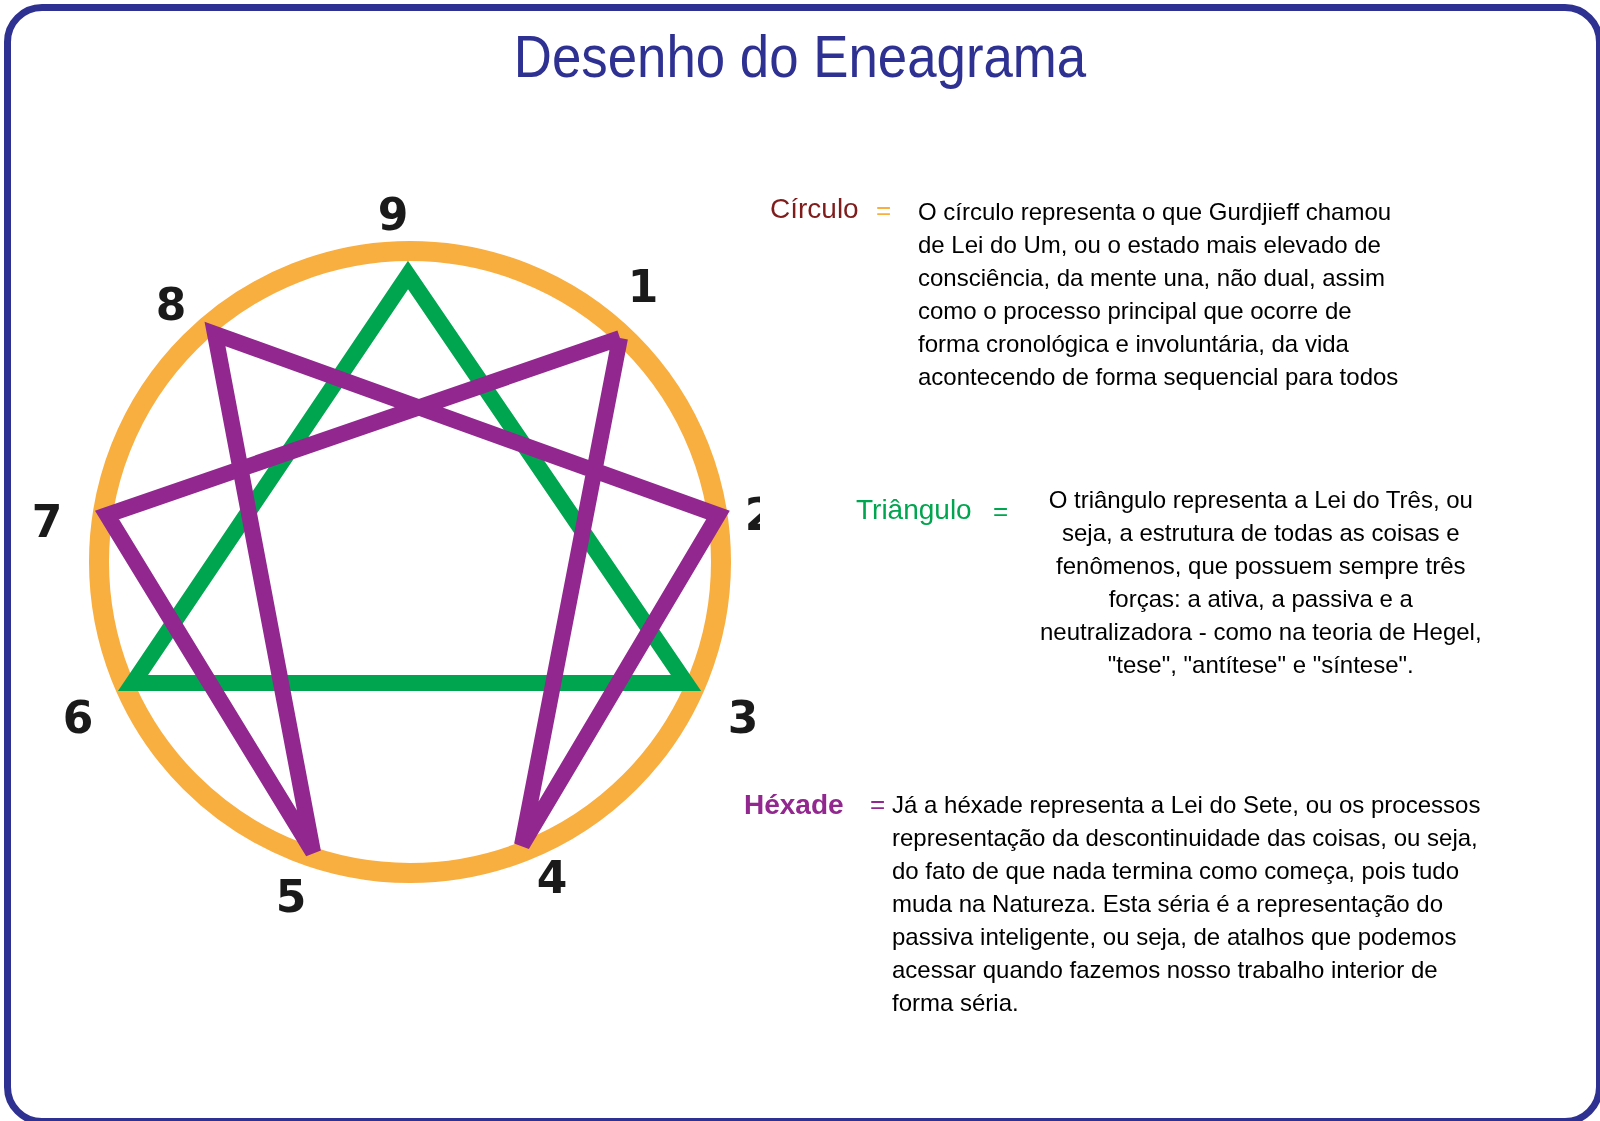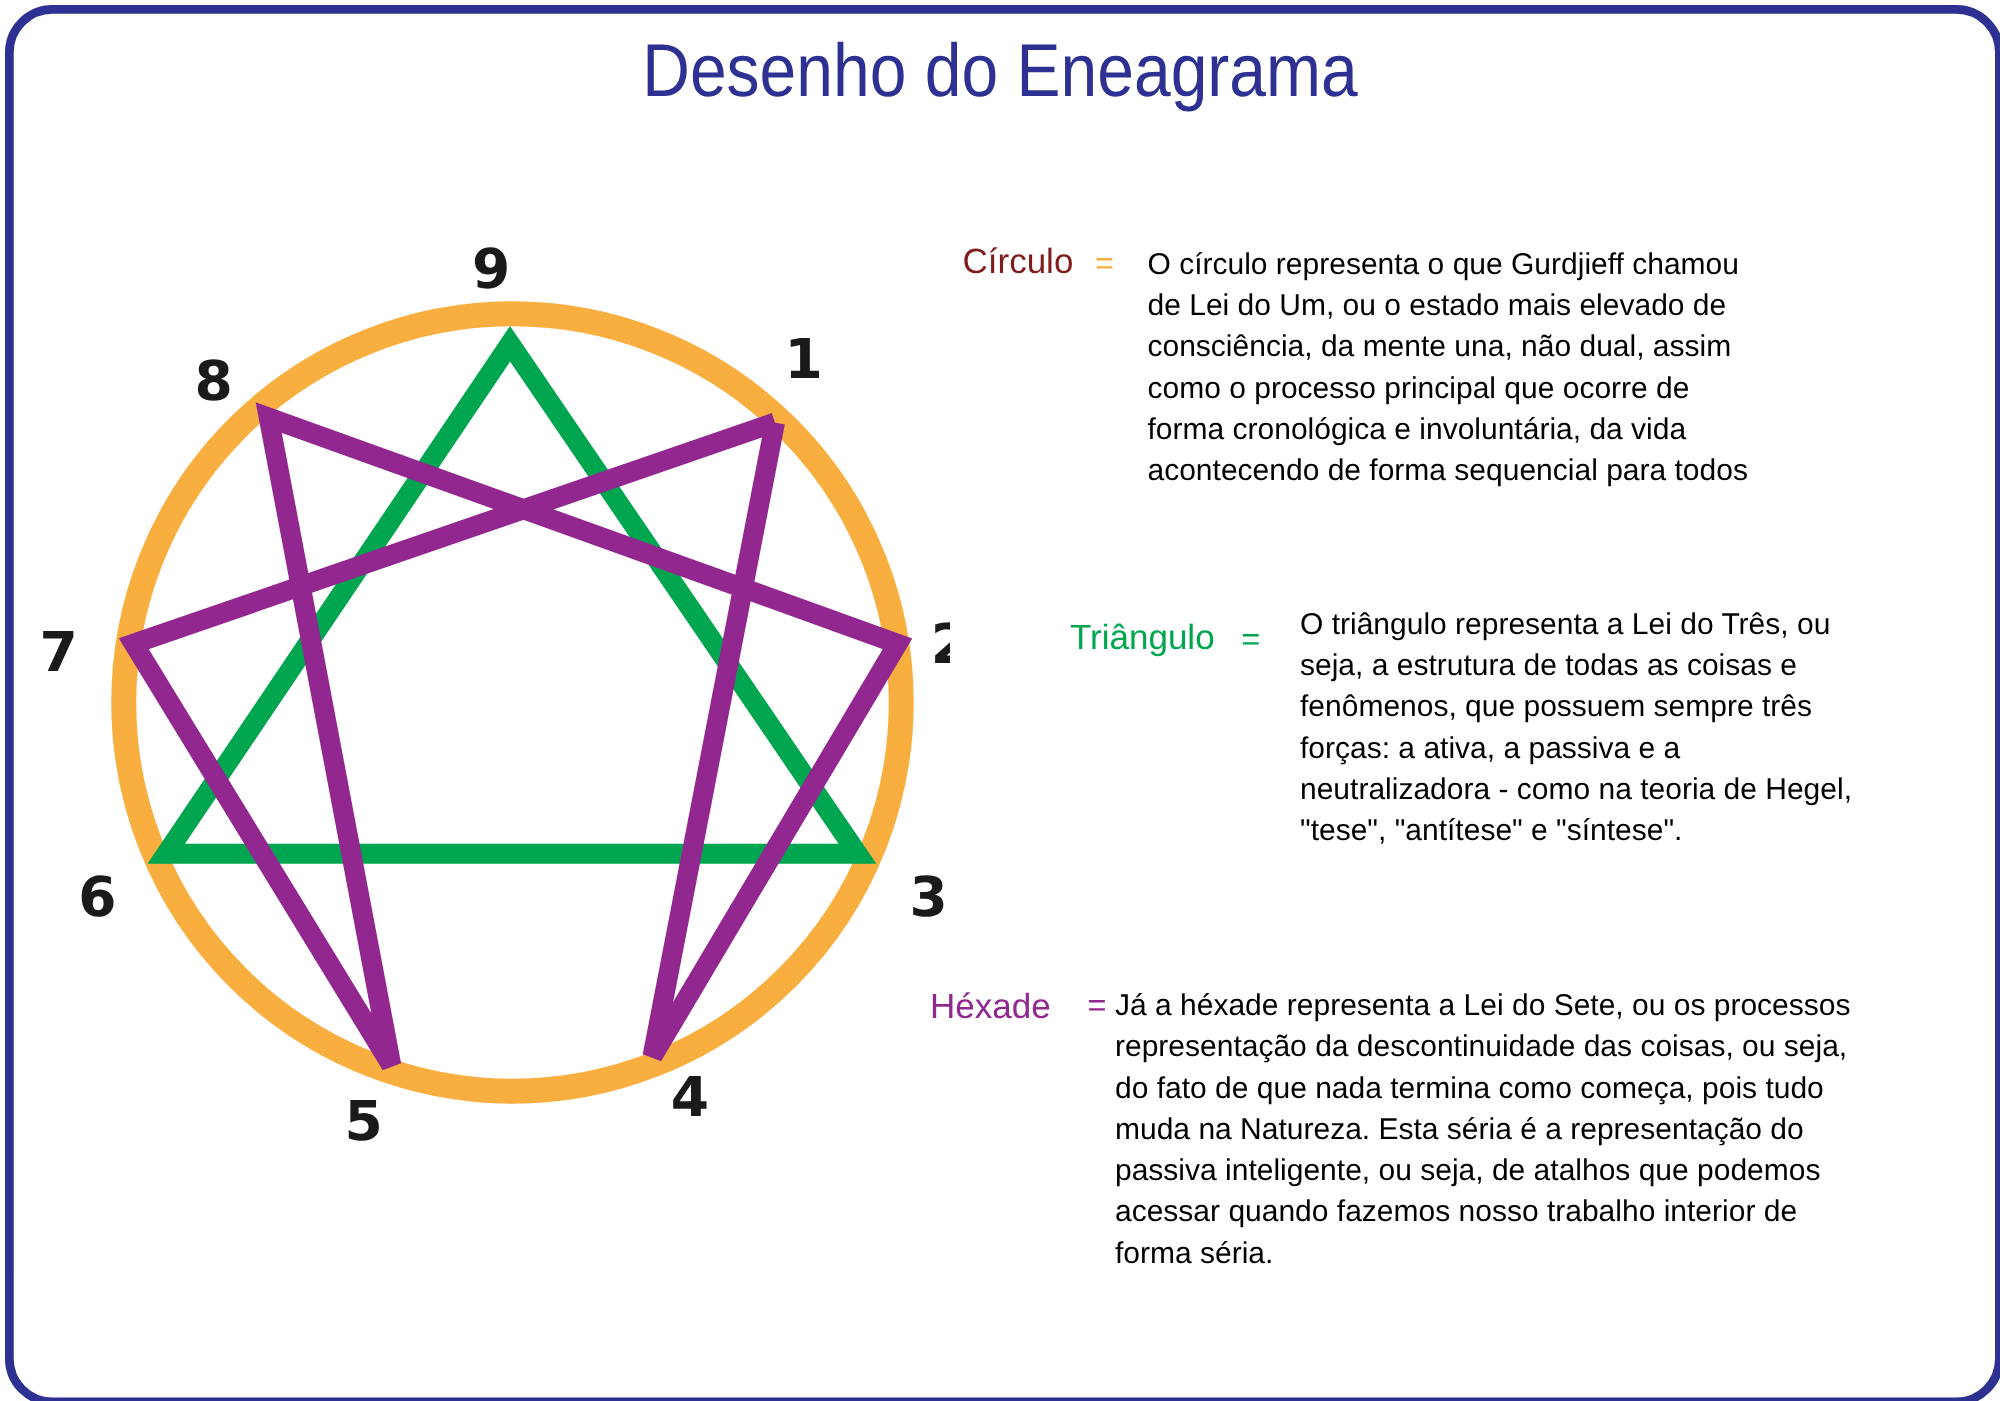--- a/index.html
+++ b/index.html
@@ -41,30 +41,30 @@
   <div>O círculo representa o que Gurdjieff chamou</div>
   <div>de Lei do Um, ou o estado mais elevado de</div>
   <div>consciência, da mente una, não dual, assim</div>
   <div>como o processo principal que ocorre de</div>
   <div>forma cronológica e involuntária, da vida</div>
   <div>acontecendo de forma sequencial para todos</div>
 </div>
 
 <div class="label" style="left:856px; top:494px; color:#00a64f;">Triângulo</div>
 <div class="eq" style="left:993px; top:496px; color:#00a64f;">=</div>
-<div class="body" style="left:1040px; top:483px;">
+<div class="body" style="left:1040px; top:483px;text-align:center;">
   <div>O triângulo representa a Lei do Três, ou</div>
   <div>seja, a estrutura de todas as coisas e</div>
   <div>fenômenos, que possuem sempre três</div>
   <div>forças: a ativa, a passiva e a</div>
   <div>neutralizadora - como na teoria de Hegel,</div>
   <div>"tese", "antítese" e "síntese".</div>
 </div>
 
-<div class="label" style="left:744px; top:789px; color:#92278f;">Héxade</div>
+<div class="label" style="left:744px; top:789px; color:#92278f;font-weight:bold;">Héxade</div>
 <div class="eq" style="left:870px; top:789px; color:#92278f;">=</div>
 <div class="body" style="left:892px; top:788px;">
   <div>Já a héxade representa a Lei do Sete, ou os processos</div>
   <div>representação da descontinuidade das coisas, ou seja,</div>
   <div>do fato de que nada termina como começa, pois tudo</div>
   <div>muda na Natureza. Esta séria é a representação do</div>
   <div>passiva inteligente, ou seja, de atalhos que podemos</div>
   <div>acessar quando fazemos nosso trabalho interior de</div>
   <div>forma séria.</div>
 </div>

